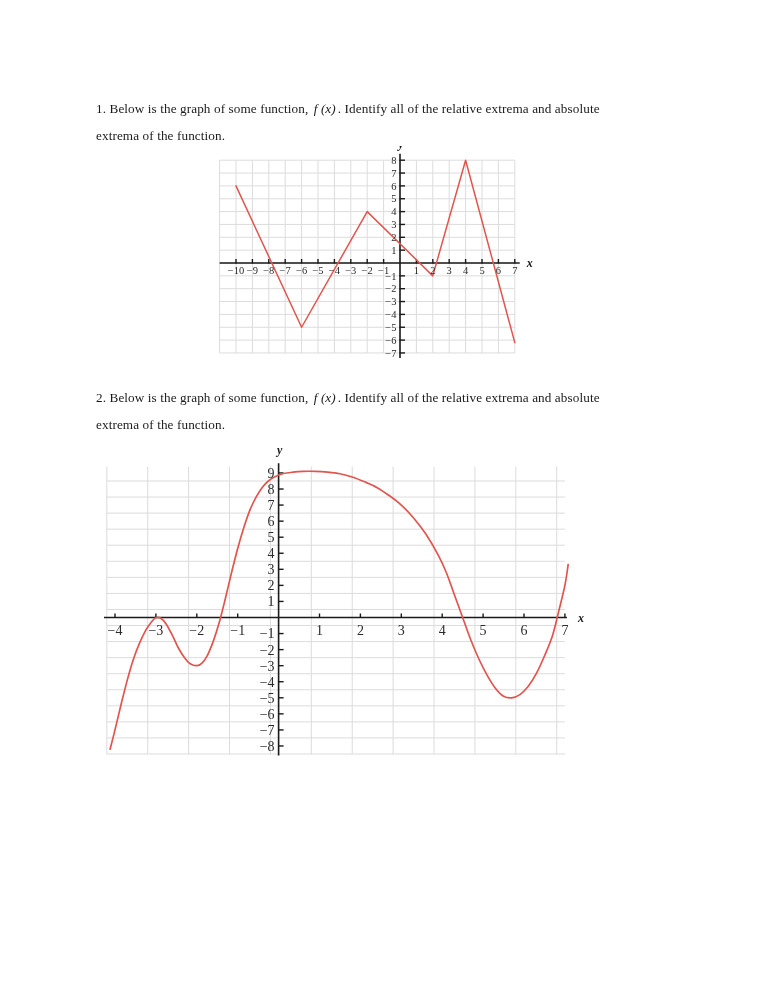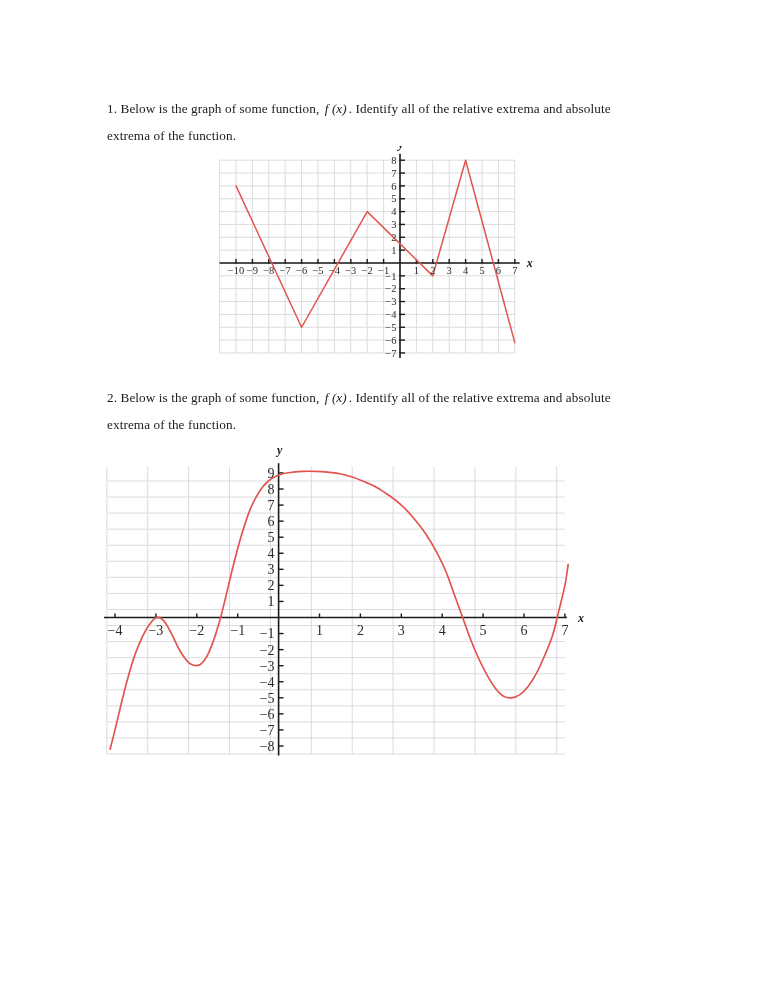--- a/index.html
+++ b/index.html
@@ -18,21 +18,21 @@
   .page {
     position: absolute;
     left: 0; top: 0;
     width: 765px;
     height: 990px;
   }
 
   
   .problem {
     position: absolute;
-    left: 107px;
+    left: 96px;
     width: 560px;
     font-size: 13.2px;
     line-height: 27px;
     color: #1a1a1a;
     letter-spacing: 0.1px;
   }
   .problem .fx {
     font-style: italic;
     font-family: "Liberation Serif", serif;
     padding: 0 2px;

